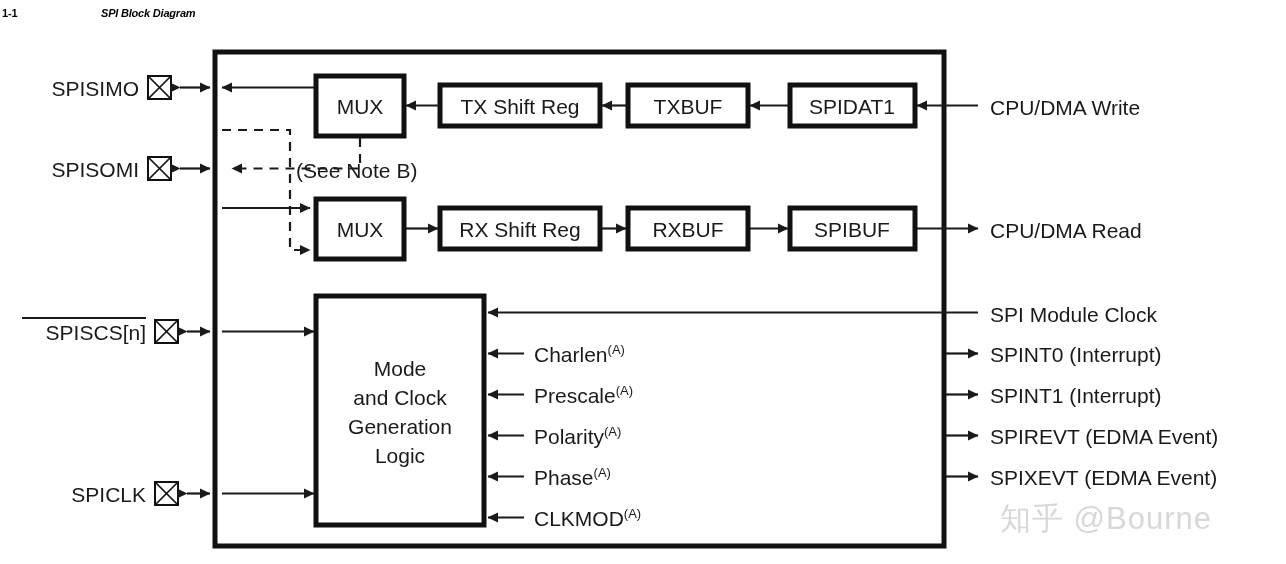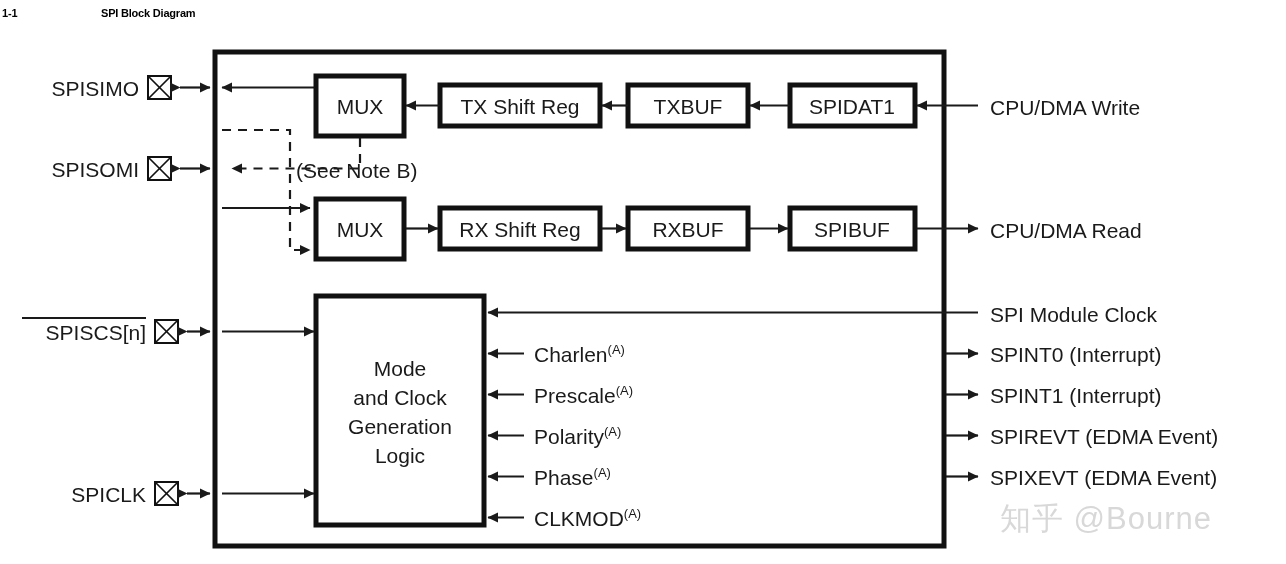--- a/index.html
+++ b/index.html
@@ -32,20 +32,21 @@
   }
   .fig-caption .cap-num {
     position: absolute;
     left: 2px;
     top: 3px;
   }
   .fig-caption .cap-title {
     position: absolute;
     left: 101px;
     top: 3px;
+    font-style: italic;
   }
   svg#diagram {
     position: absolute;
     top: 0;
     left: 0;
   }
   text {
     font-family: "Liberation Sans", sans-serif;
     fill: #1a1a1a;
   }

